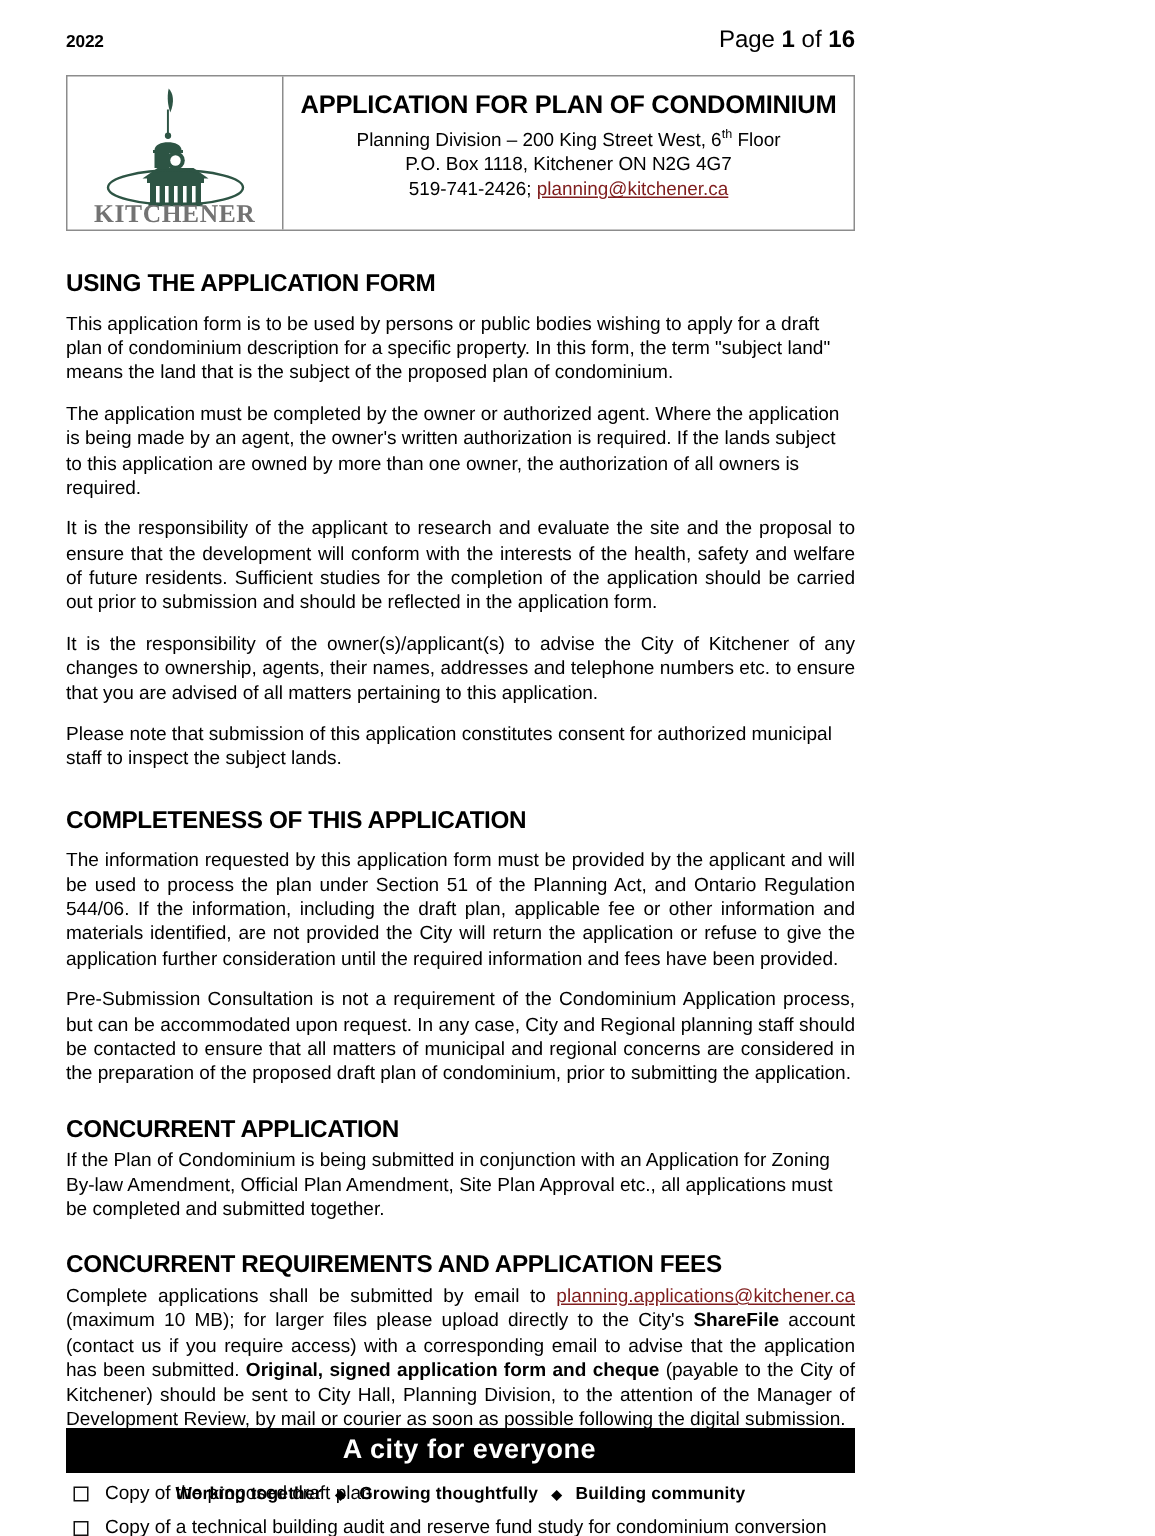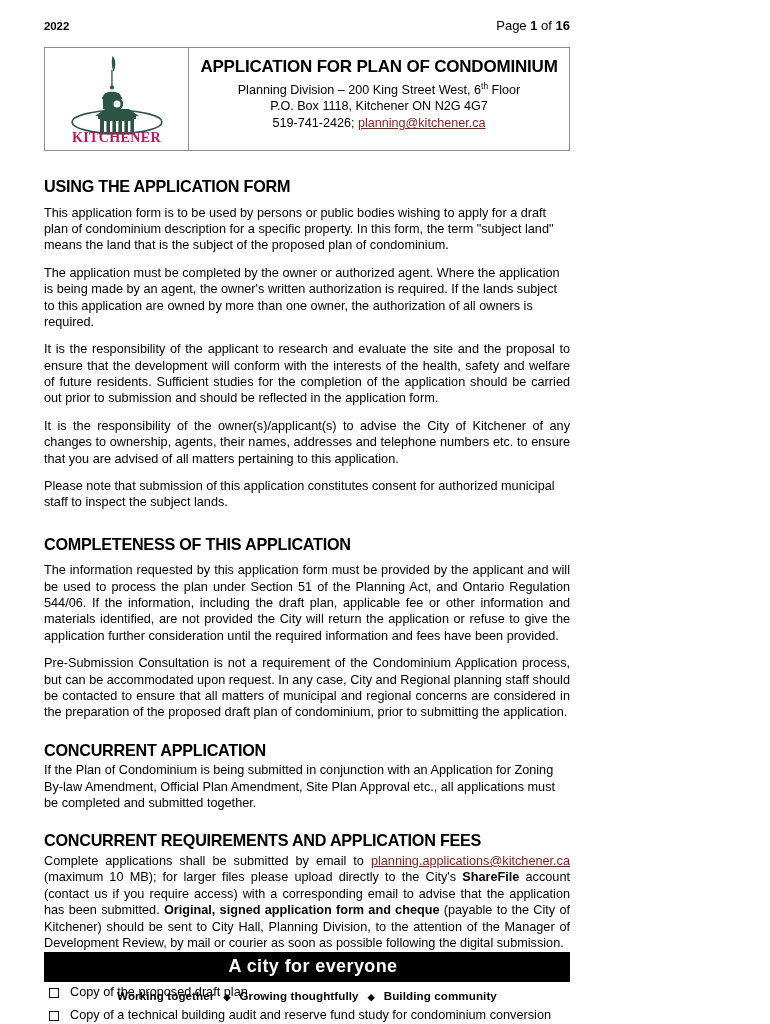--- a/index.html
+++ b/index.html
@@ -30,21 +30,21 @@
     justify-content: space-between;
     align-items: baseline;
     font-size: 11.5px;
     margin-bottom: 14px;
   }
   .run-header .year {
     font-weight: bold;
     letter-spacing: -0.1px;
   }
   .run-header .pageno {
-    font-size: 13px;
+    font-size: 16px;
   }
   .run-header .pageno b { font-weight: bold; }
 
   
   .masthead {
     border: 1px solid #8c8c8c;
     display: flex;
     width: 100%;
     box-sizing: border-box;
     height: 104px;
@@ -200,21 +200,21 @@
           <rect x="45" y="67" width="34" height="14" fill="#2d5444"></rect>
           <rect x="49" y="69" width="2.4" height="12" fill="#ffffff"></rect>
           <rect x="55" y="69" width="2.4" height="12" fill="#ffffff"></rect>
           <rect x="61" y="69" width="2.4" height="12" fill="#ffffff"></rect>
           <rect x="67" y="69" width="2.4" height="12" fill="#ffffff"></rect>
           <rect x="73" y="69" width="2.4" height="12" fill="#ffffff"></rect>
           <rect x="44" y="80" width="36" height="2.5" fill="#2d5444"></rect>
 
           <ellipse cx="62" cy="70" rx="45" ry="11.5" fill="none" stroke="#2d5444" stroke-width="1.6"></ellipse>
         </svg>
-        <div style="text-align:center;font-family:'Liberation Serif',serif;font-size:14px;font-weight:bold;color:#be185d;letter-spacing:0.4px;margin-top:-14px;">KITCHENER</div>
+        <div style="text-align:center;font-family:'Liberation Serif',serif;font-size:17px;font-weight:bold;color:#737373;letter-spacing:0.4px;margin-top:-14px;">KITCHENER</div>
       </div>
     </div>
     <div class="mast-text-cell">
       <div class="mast-title">APPLICATION FOR PLAN OF CONDOMINIUM</div>
       <div class="mast-line">
         <span>Planning Division – 200 King Street West, 6</span><sup>th</sup><span> Floor</span>
       </div>
       <div class="mast-line">P.O. Box 1118, Kitchener ON  N2G 4G7</div>
       <div class="mast-line">
         <span>519-741-2426;</span>

